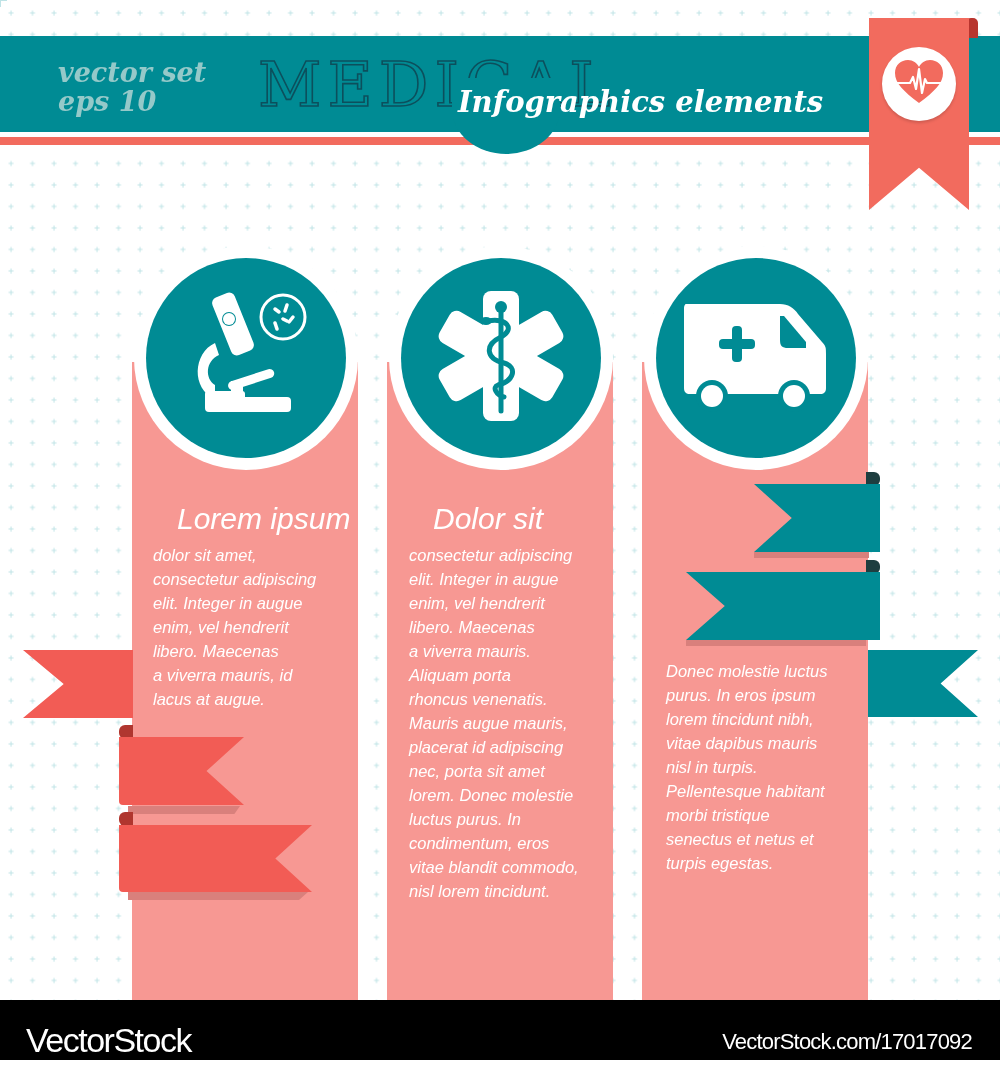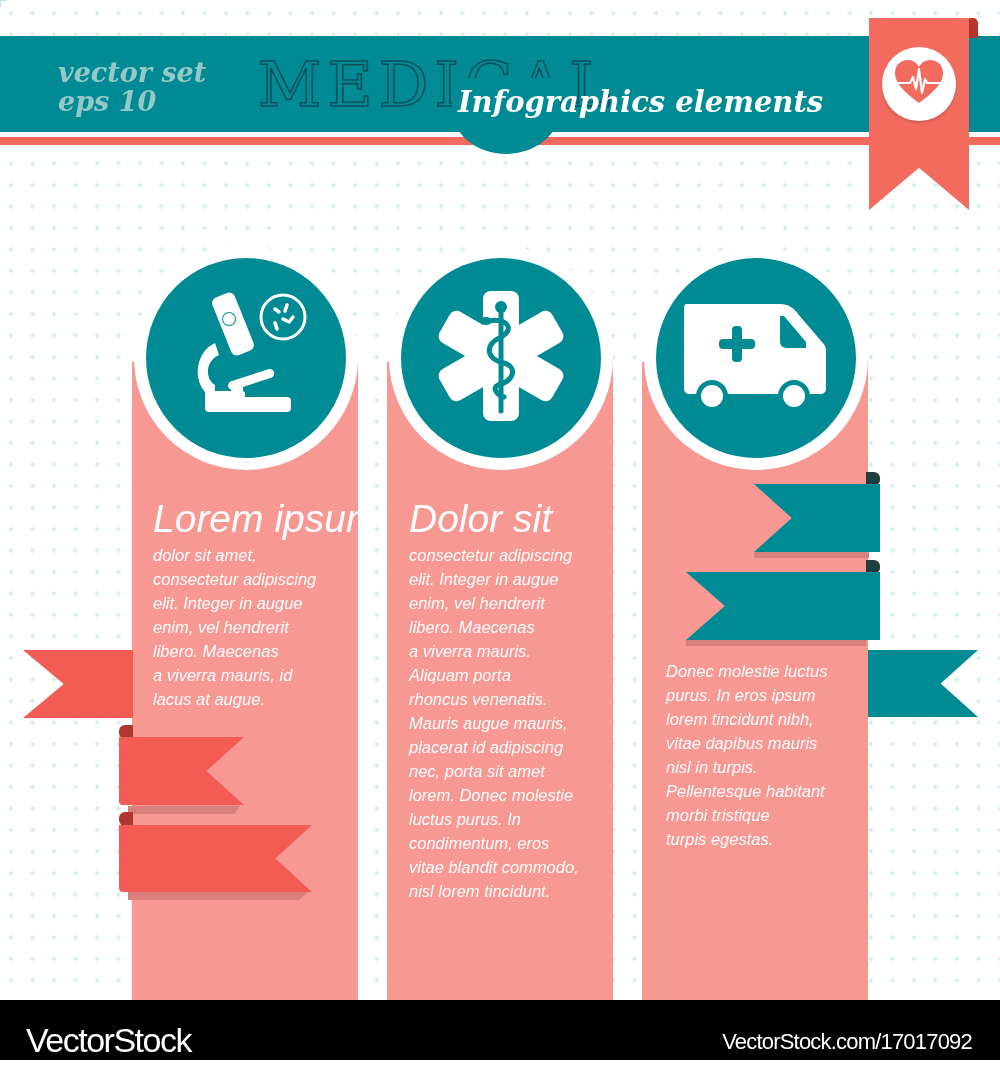--- a/index.html
+++ b/index.html
@@ -78,21 +78,21 @@
     .icon-disc {
       position: absolute; width: 200px; height: 200px; border-radius: 50%; background: #008b94;
       display: flex; align-items: center; justify-content: center;
     }
     .ring-1 { left: 134px; top: 246px; } .disc-1 { left: 146px; top: 258px; }
     .ring-2 { left: 389px; top: 246px; } .disc-2 { left: 401px; top: 258px; }
     .ring-3 { left: 644px; top: 246px; } .disc-3 { left: 656px; top: 258px; }
 
     .col-heading {
       position: absolute; color: #ffffff; font-family: "Liberation Sans", sans-serif;
-      font-style: italic; font-size: 39px; line-height: 36px; font-weight: normal;
+      font-style: italic; font-size: 30px; line-height: 36px; font-weight: normal; margin-left: 24px;
     }
     .col-body {
       position: absolute; color: #ffffff; font-family: "Liberation Sans", sans-serif;
       font-style: italic; font-size: 16.5px; line-height: 24px; width: 200px;
     }
     .h-1 { left: 153px; top: 501px; }
     .b-1 { left: 153px; top: 543px; }
     .h-2 { left: 409px; top: 501px; }
     .b-2 { left: 409px; top: 543px; }
     .b-3 { left: 666px; top: 659px; }
@@ -254,20 +254,21 @@
   </div>
 
   <div class="col-body b-3">
     <div>Donec molestie luctus</div>
     <div>purus. In eros ipsum</div>
     <div>lorem tincidunt nibh,</div>
     <div>vitae dapibus mauris</div>
     <div>nisl in turpis.</div>
     <div>Pellentesque habitant</div>
     <div>morbi tristique</div>
+    <div>senectus et netus et</div>
     <div>turpis egestas.</div>
   </div>
 
   <div class="ribbon rib-red" style="left:23px; top:650px; width:110px; height:68px; clip-path: polygon(0 0, 100% 0, 100% 100%, 0 100%, 37% 50%);"></div>
 
   <div class="rib-shadow-red" style="left:128px; top:806px; width:112px; height:8px; clip-path: polygon(0 0, 100% 0, 95% 100%, 0 100%);"></div>
   <div class="fold fold-red" style="left:119px; top:725px; width:14px; height:14px;"></div>
   <div class="ribbon rib-red" style="left:119px; top:737px; width:125px; height:68px; border-radius:0 0 0 4px; clip-path: polygon(0 0, 100% 0, 70% 50%, 100% 100%, 0 100%);"></div>
 
   <div class="rib-shadow-red" style="left:128px; top:892px; width:180px; height:8px; clip-path: polygon(0 0, 100% 0, 95% 100%, 0 100%);"></div>

